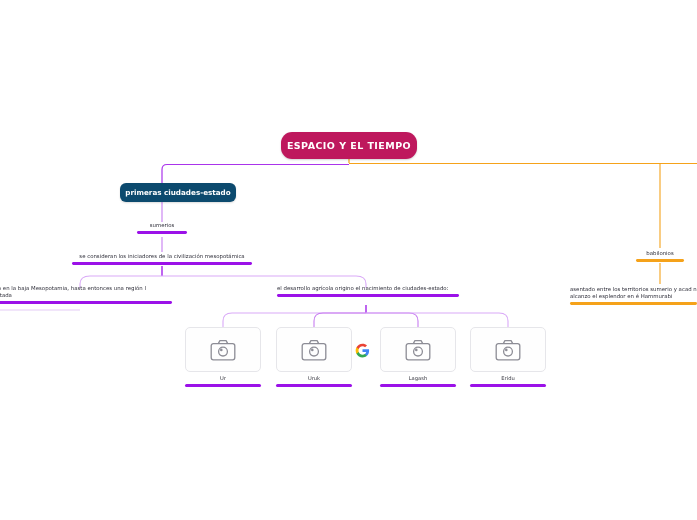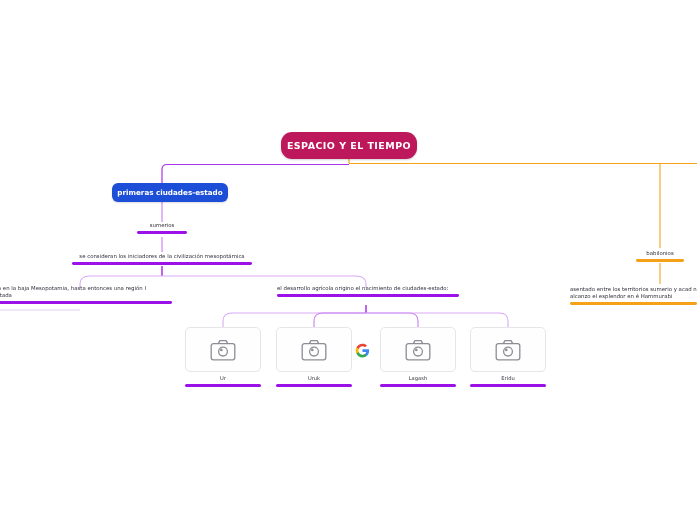--- a/index.html
+++ b/index.html
@@ -27,23 +27,23 @@
     color:#ffffff;
     font-size:9.5px;
     font-weight:bold;
     letter-spacing:.45px;
     white-space:nowrap;
   }
 
   
   .pill-node{
     position:absolute;
-    left:112px;top:183px;
+    left:120px;top:183px;
     width:116px;height:19px;
-    background:#1d4ed8;
+    background:#0c4a6e;
     border-radius:6px;
     display:flex;align-items:center;justify-content:center;
     box-shadow:0 1px 2px rgba(0,0,0,.14);
   }
   .pill-node .lbl{
     color:#ffffff;
     font-size:7.2px;
     font-weight:bold;
     white-space:nowrap;
   }

